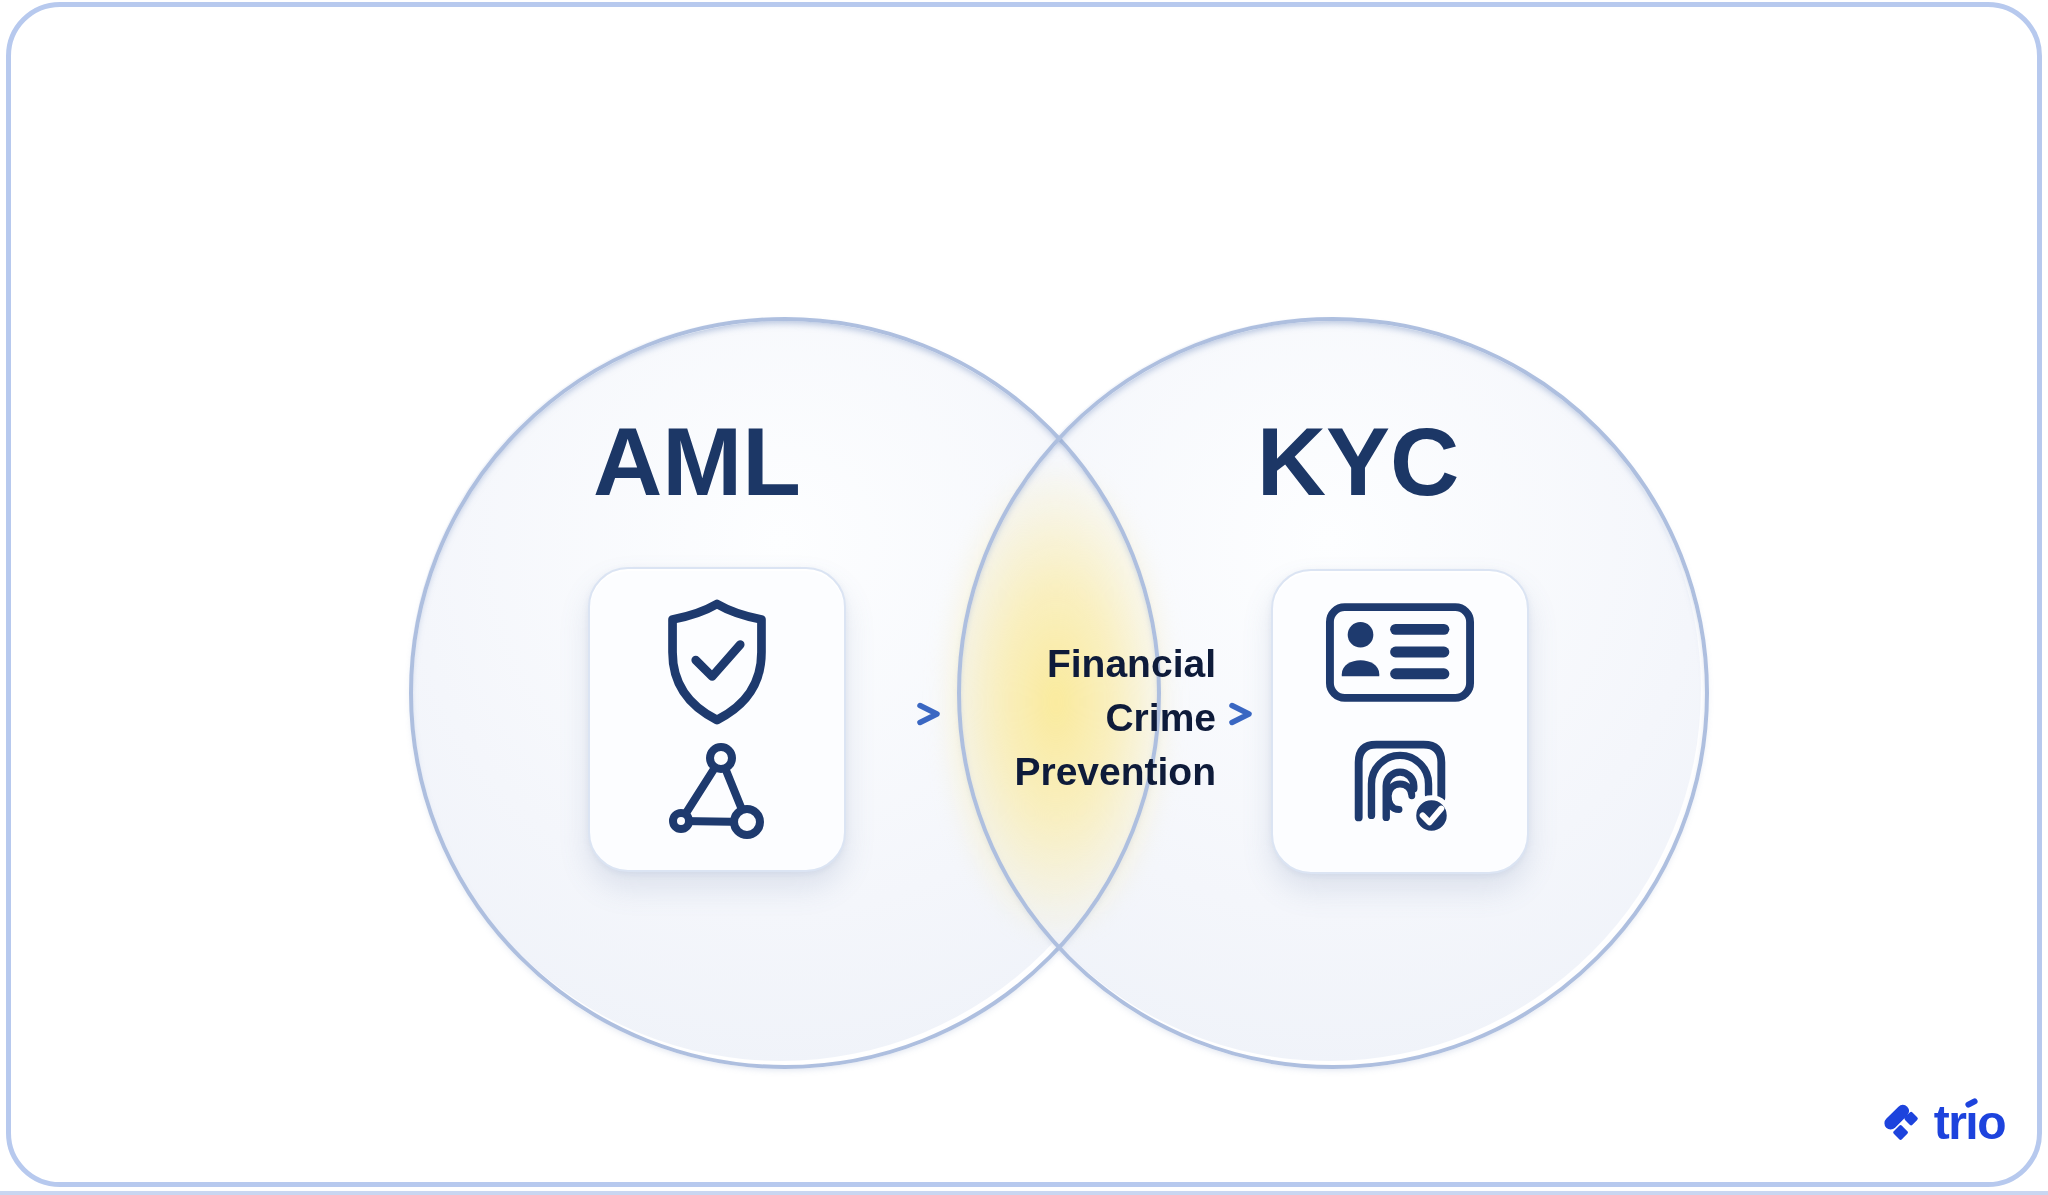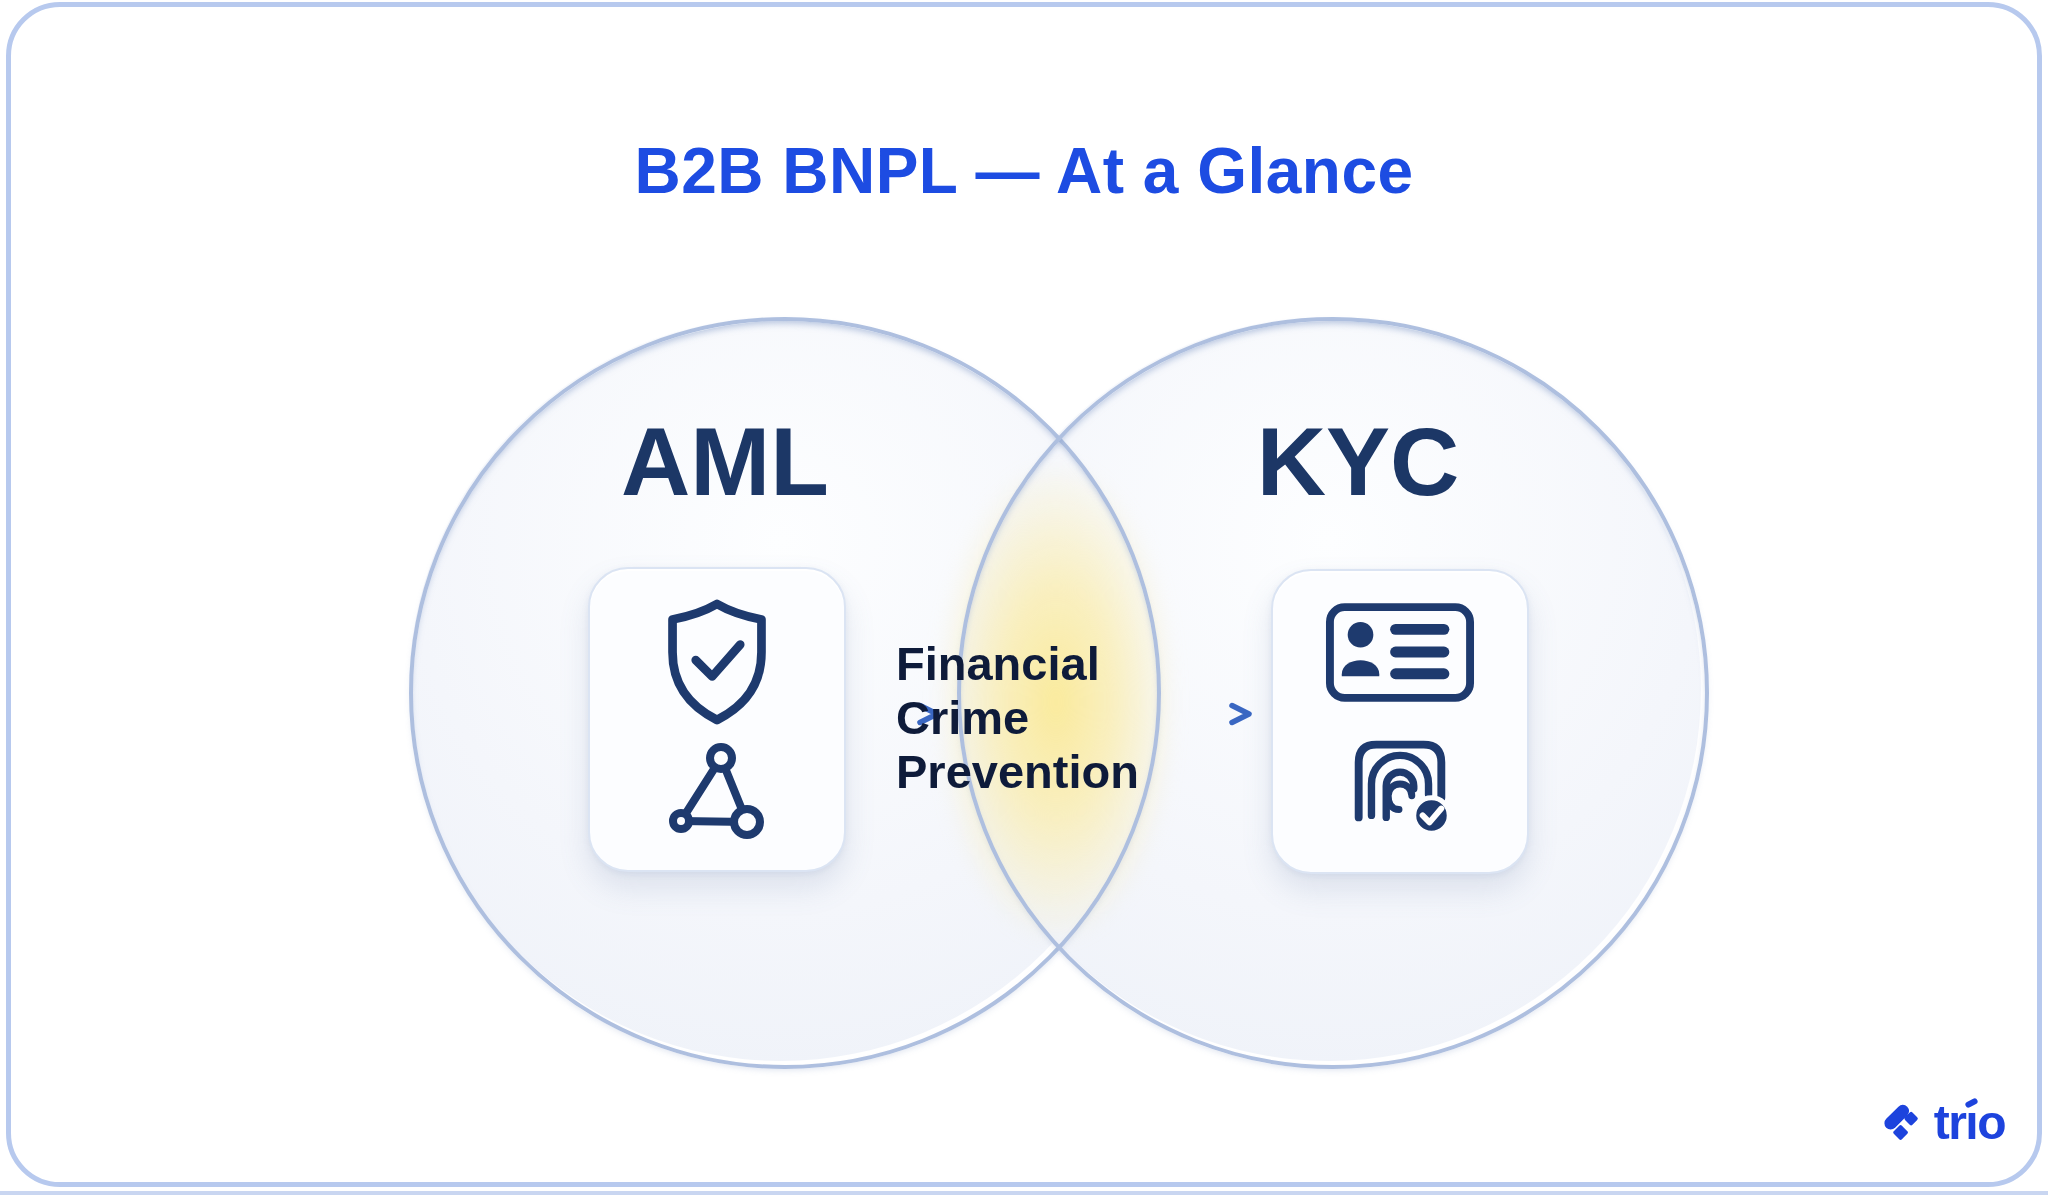--- a/index.html
+++ b/index.html
@@ -35,60 +35,59 @@
     border:4px solid #aebfdf;
     box-shadow:inset 0 5px 7px -3px rgba(120,146,195,.55), 0 3px 6px -2px rgba(140,160,200,.30);
   }
   .circle-ring.left{left:398px;top:310px;}
   .circle-ring.right{left:946px;top:310px;}
   
   .venn-label{
     position:absolute;width:400px;top:400px;text-align:center;
     font-size:96px;font-weight:700;color:#1c3766;
   }
-  .venn-label.aml{left:514px;}
+  .venn-label.aml{left:486px;}
   .venn-label.kyc{left:1147px;}
   
   .icon-card{
     position:absolute;width:258px;height:305px;box-sizing:border-box;
     background:#fcfdff;border:2px solid #dbe4f3;border-radius:40px;
     box-shadow:0 16px 30px rgba(92,116,160,.16), 0 2px 6px rgba(120,140,180,.12), inset 0 2px 0 #ffffff;
     display:flex;flex-direction:column;align-items:center;justify-content:space-evenly;
     padding:14px 0;
   }
   .icon-card.left-card{left:577px;top:560px;}
   .icon-card.right-card{left:1260px;top:562px;}
   .icon-card svg{display:block;}
   
   .arrow{position:absolute;width:92px;height:26px;}
   .arrow.a1{left:846px;top:694px;}
   .arrow.a2{left:1158px;top:694px;}
   
   .lens-text{
-    position:absolute;left:885px;top:630px;width:320px;text-align:left;
-    font-size:47px;line-height:54px;font-weight:600;color:#0e1b3a;
+    position:absolute;left:885px;top:630px;width:320px;text-align:right;
+    font-size:39px;line-height:54px;font-weight:600;color:#0e1b3a;
     white-space:pre-line;
   }
   
   .brand{position:absolute;right:32px;bottom:34px;display:flex;align-items:center;gap:9px;}
   .brand-word{display:flex;font-size:48px;font-weight:700;color:#1d43dd;letter-spacing:-1.5px;line-height:1;}
   .trio-i{position:relative;}
   .trio-i::after{
     content:"";position:absolute;left:0px;top:1px;width:13px;height:6px;border-radius:3px;
     background:#1d43dd;transform:rotate(-28deg);
   }
 </style>
 </head>
 <body>
 
 <div class="edge-strip"></div>
 
 <div class="frame">
 
-  <div class="title">B2B BNPL — At a Glance</div>
 
   <div>
 
     <div class="circle-fill left"></div>
     <div class="circle-fill right"></div>
 
     <div class="glow"></div>
 
     <div class="circle-ring left"></div>
     <div class="circle-ring right"></div>

